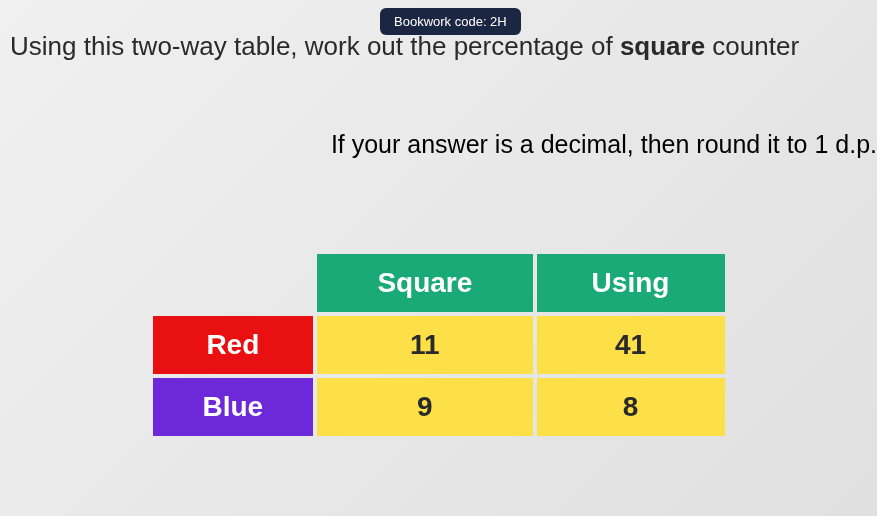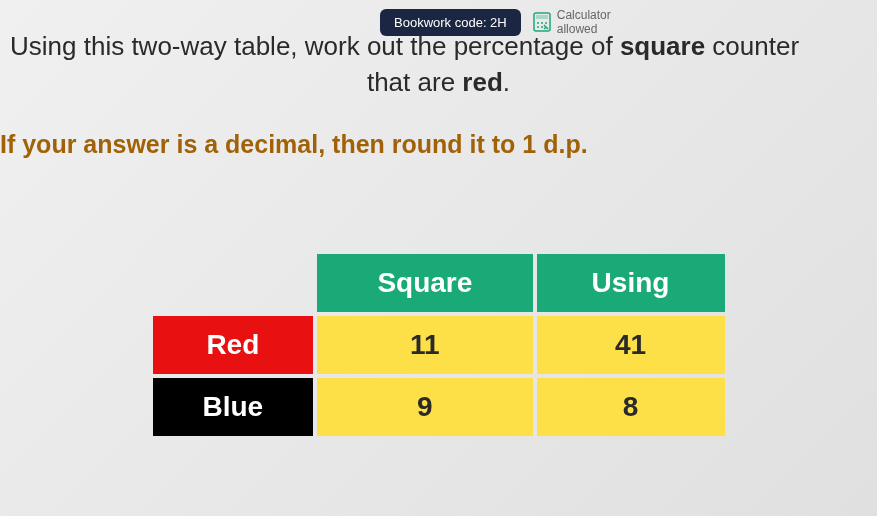--- a/index.html
+++ b/index.html
@@ -65,23 +65,22 @@
     }
     .line2 {
       text-align: center;
     }
     .instruction-text {
       position: absolute;
       top: 130px;
       left: 0;
       right: 0;
       font-size: 25px;
-      color: #a16207;
-      text-align: left;
-      font-weight: bold;
+      color: #000000;
+      text-align: right;
     }
     .table-container {
       position: absolute;
       top: 250px;
       left: 50%;
       transform: translateX(-50%);
       width: 580px;
     }
     .data-table {
       border-collapse: separate;
@@ -102,65 +101,44 @@
       background: #1aaa77;
       color: white;
       font-weight: bold;
     }
     .row-header-red {
       background: #e81010;
       color: white;
       font-weight: bold;
     }
     .row-header-blue {
-      background: #000000;
+      background: #6d28d9;
       color: white;
       font-weight: bold;
     }
     .data-cell {
       background: #fde047;
       color: #2a2a2a;
       font-weight: normal;
       font-size: 26px;
     }
     .bold {
       font-weight: bold;
     }
   </style>
 </head>
 <body>
 
 <div class="top-bar">
   <div class="bookwork-badge">Bookwork code: 2H</div>
-  <div class="calculator-section">
-    <span class="calculator-icon">
-      <svg viewBox="0 0 18 20" width="18" height="20">
-        <rect x="1" y="1" width="16" height="18" rx="2" fill="none" stroke="#1aaa77" stroke-width="1.5"></rect>
-        <rect x="3" y="3" width="12" height="4" fill="#1aaa77" opacity="0.3"></rect>
-        <circle cx="5" cy="11" r="1" fill="#1aaa77"></circle>
-        <circle cx="9" cy="11" r="1" fill="#1aaa77"></circle>
-        <circle cx="13" cy="11" r="1" fill="#1aaa77"></circle>
-        <circle cx="5" cy="15" r="1" fill="#1aaa77"></circle>
-        <circle cx="9" cy="15" r="1" fill="#1aaa77"></circle>
-        <path d="M11 13 L15 17 M11 17 L13 15" stroke="#1aaa77" stroke-width="1.5" fill="none"></path>
-      </svg>
-    </span>
-    <div class="calculator-text">
-      <div>Calculator</div>
-      <div>allowed</div>
-    </div>
-  </div>
 </div>
 
 <div class="question-text">
   <div class="line1">
     <span>Using this two-way table, work out the percentage of </span><span class="bold">square</span><span> counter</span>
-  </div>
-  <div class="line2">
-    <span>that are </span><span class="bold">red</span><span>.</span>
   </div>
 </div>
 
 <div class="instruction-text">If your answer is a decimal, then round it to 1 d.p.</div>
 
 <div class="table-container">
   <table class="data-table">
     <tbody>
         <tr>
       <td class="empty-cell"></td>

